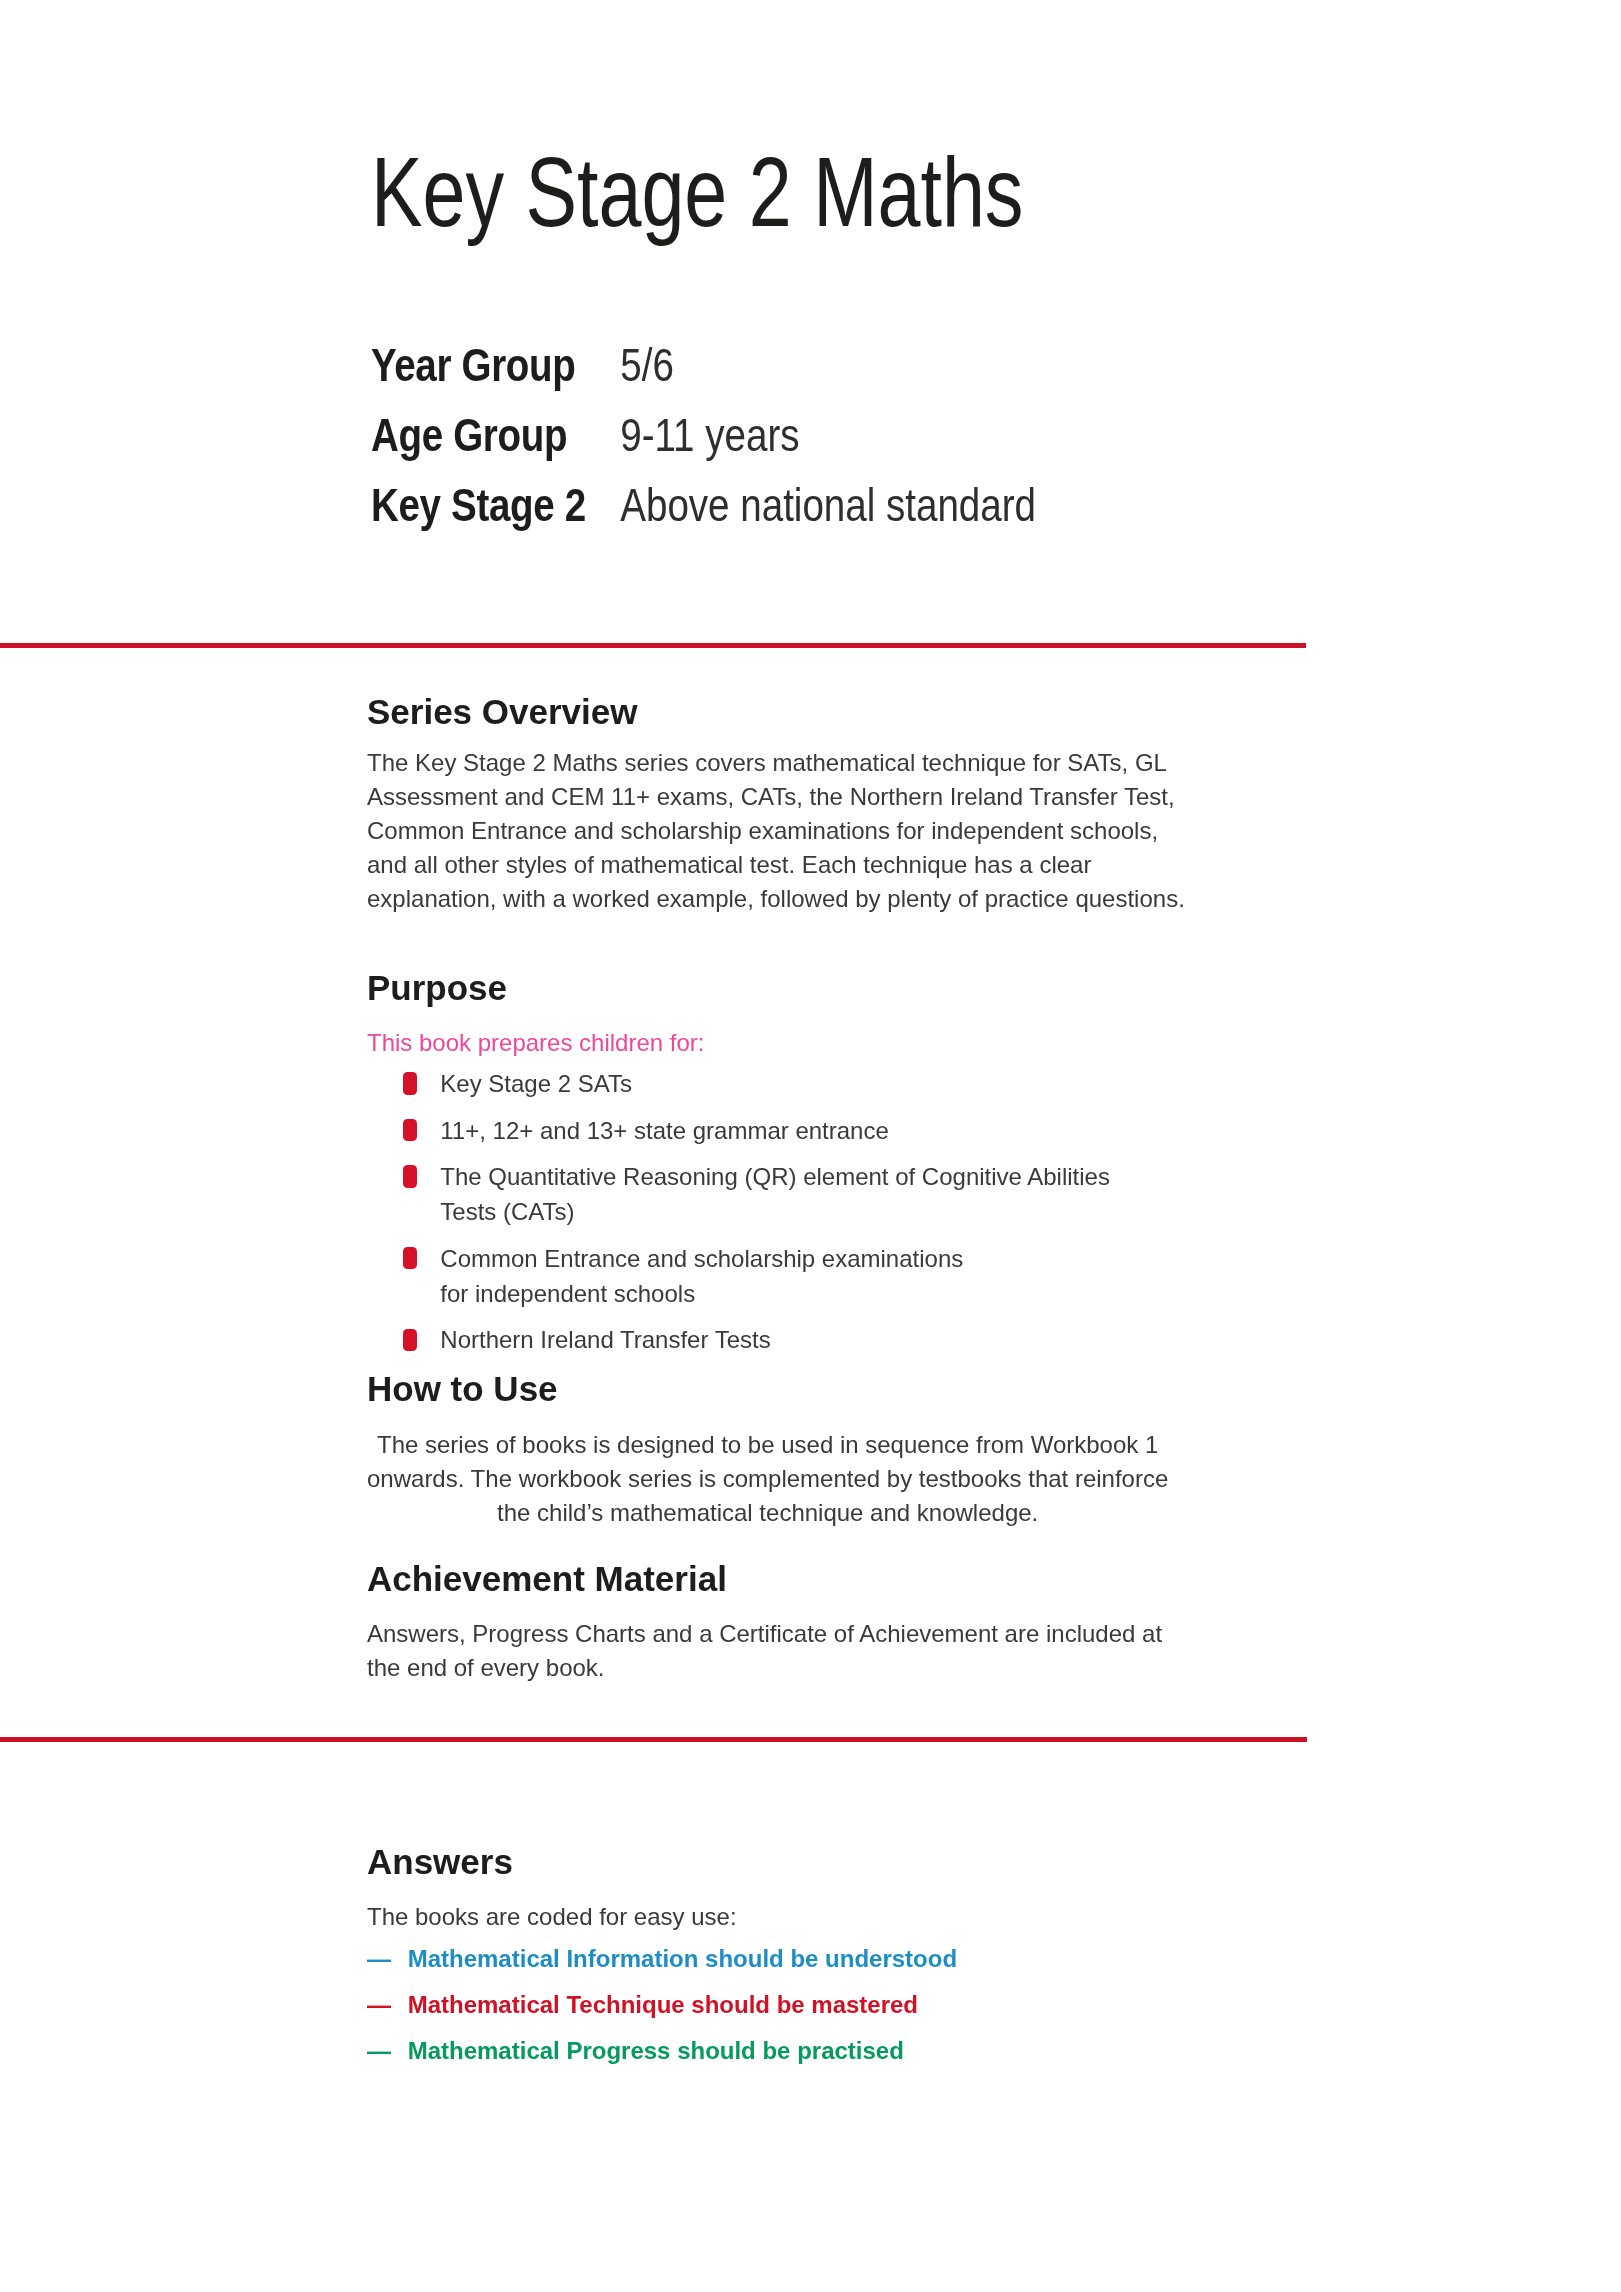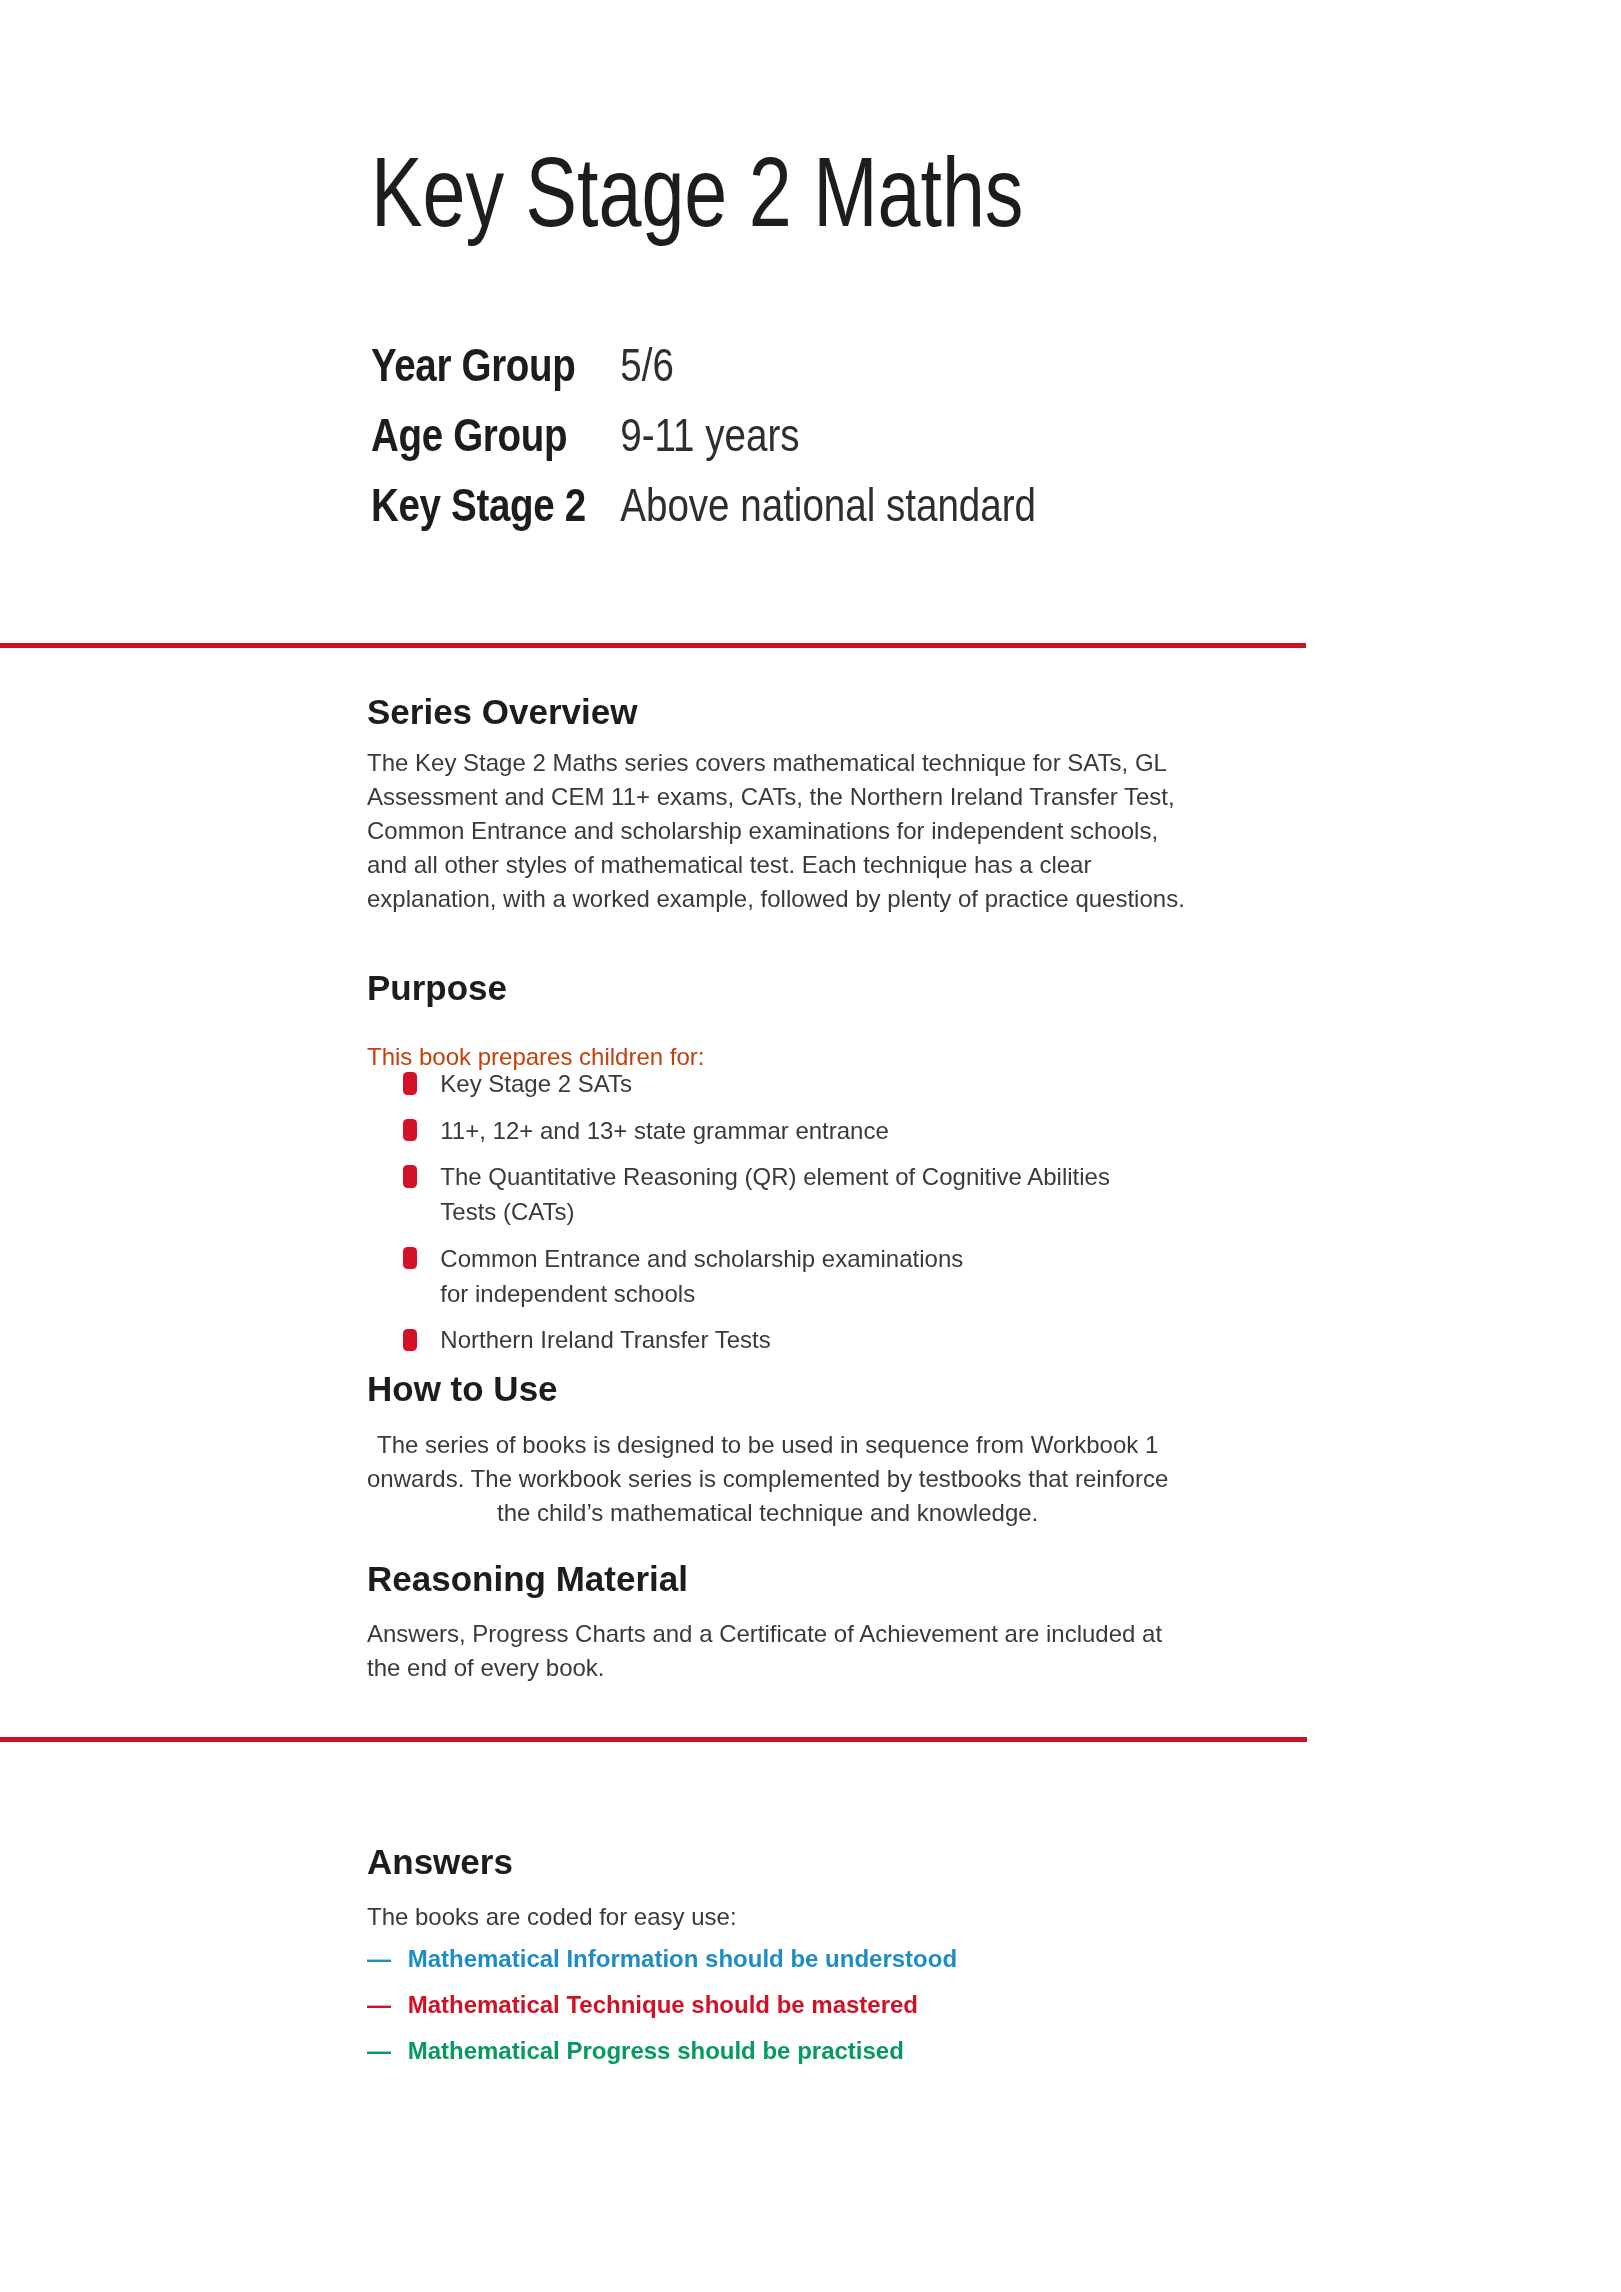--- a/index.html
+++ b/index.html
@@ -127,21 +127,21 @@
   <div class="rule rule1" style="background-color: rgb(205, 17, 38);"></div>
 
   <h2 class="heading" id="h-series" style="color: rgb(29, 29, 27);">Series Overview</h2>
   <p class="body-text" id="p-series" style="color: rgb(58, 58, 57);">The Key Stage 2 Maths series covers mathematical technique for SATs, GL
 Assessment and CEM 11+ exams, CATs, the Northern Ireland Transfer Test,
 Common Entrance and scholarship examinations for independent schools,
 and all other styles of mathematical test. Each technique has a clear
 explanation, with a worked example, followed by plenty of practice questions.</p>
 
   <h2 class="heading" id="h-purpose" style="color: rgb(29, 29, 27);">Purpose</h2>
-  <p class="body-text" id="p-purpose-intro" style="color: #c2410c; margin-top: 14px;">This book prepares children for:</p>
+  <p class="body-text" id="p-purpose-intro" style="color: #ec4899;">This book prepares children for:</p>
 
   <div class="bullets">
     <div class="bullet-item">
       <span class="bullet-marker" style="background-color: rgb(213, 17, 42);"></span>
       <span class="bullet-text" style="color: rgb(58, 58, 57);">Key Stage 2 SATs</span>
     </div>
     <div class="bullet-item">
       <span class="bullet-marker" style="background-color: rgb(213, 17, 42);"></span>
       <span class="bullet-text" style="color: rgb(58, 58, 57);">11+, 12+ and 13+ state grammar entrance</span>
     </div>
@@ -159,21 +159,21 @@
       <span class="bullet-marker" style="background-color: rgb(213, 17, 42);"></span>
       <span class="bullet-text" style="color: rgb(58, 58, 57);">Northern Ireland Transfer Tests</span>
     </div>
   </div>
 
   <h2 class="heading" id="h-how" style="color: rgb(29, 29, 27);">How to Use</h2>
   <p class="body-text" id="p-how" style="color: rgb(58, 58, 57);">The series of books is designed to be used in sequence from Workbook 1
 onwards. The workbook series is complemented by testbooks that reinforce
 the child’s mathematical technique and knowledge.</p>
 
-  <h2 class="heading" id="h-supporting" style="color: rgb(29, 29, 27);">Reasoning Material</h2>
+  <h2 class="heading" id="h-supporting" style="color: rgb(29, 29, 27);">Achievement Material</h2>
   <p class="body-text" id="p-supporting" style="color: rgb(58, 58, 57);">Answers, Progress Charts and a Certificate of Achievement are included at
 the end of every book.</p>
 
   <div class="rule rule2" style="background-color: rgb(205, 17, 38);"></div>
 
   <h2 class="heading" id="h-coding" style="color: rgb(29, 29, 27);">Answers</h2>
   <p class="body-text" id="p-coding-intro" style="color: rgb(58, 58, 57);">The books are coded for easy use:</p>
 
   <div class="codes">
     <div class="code-line" style="color: rgb(29, 141, 196);">

